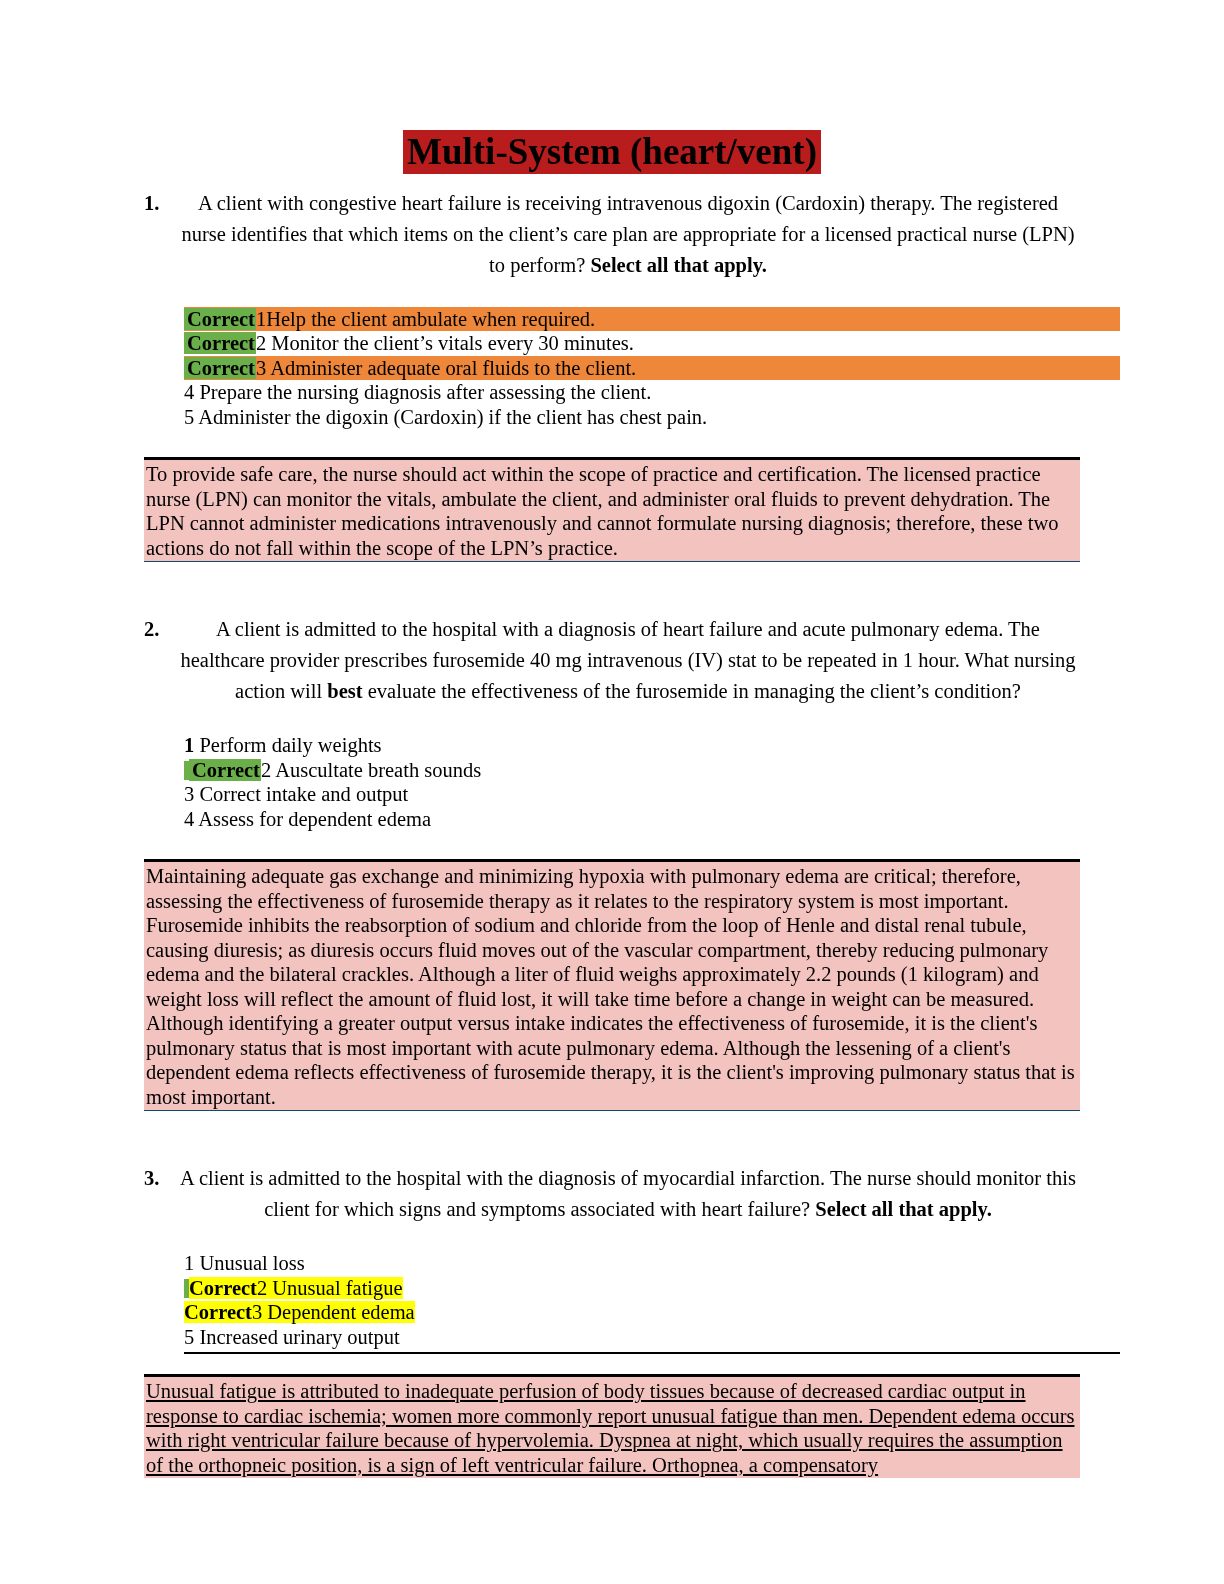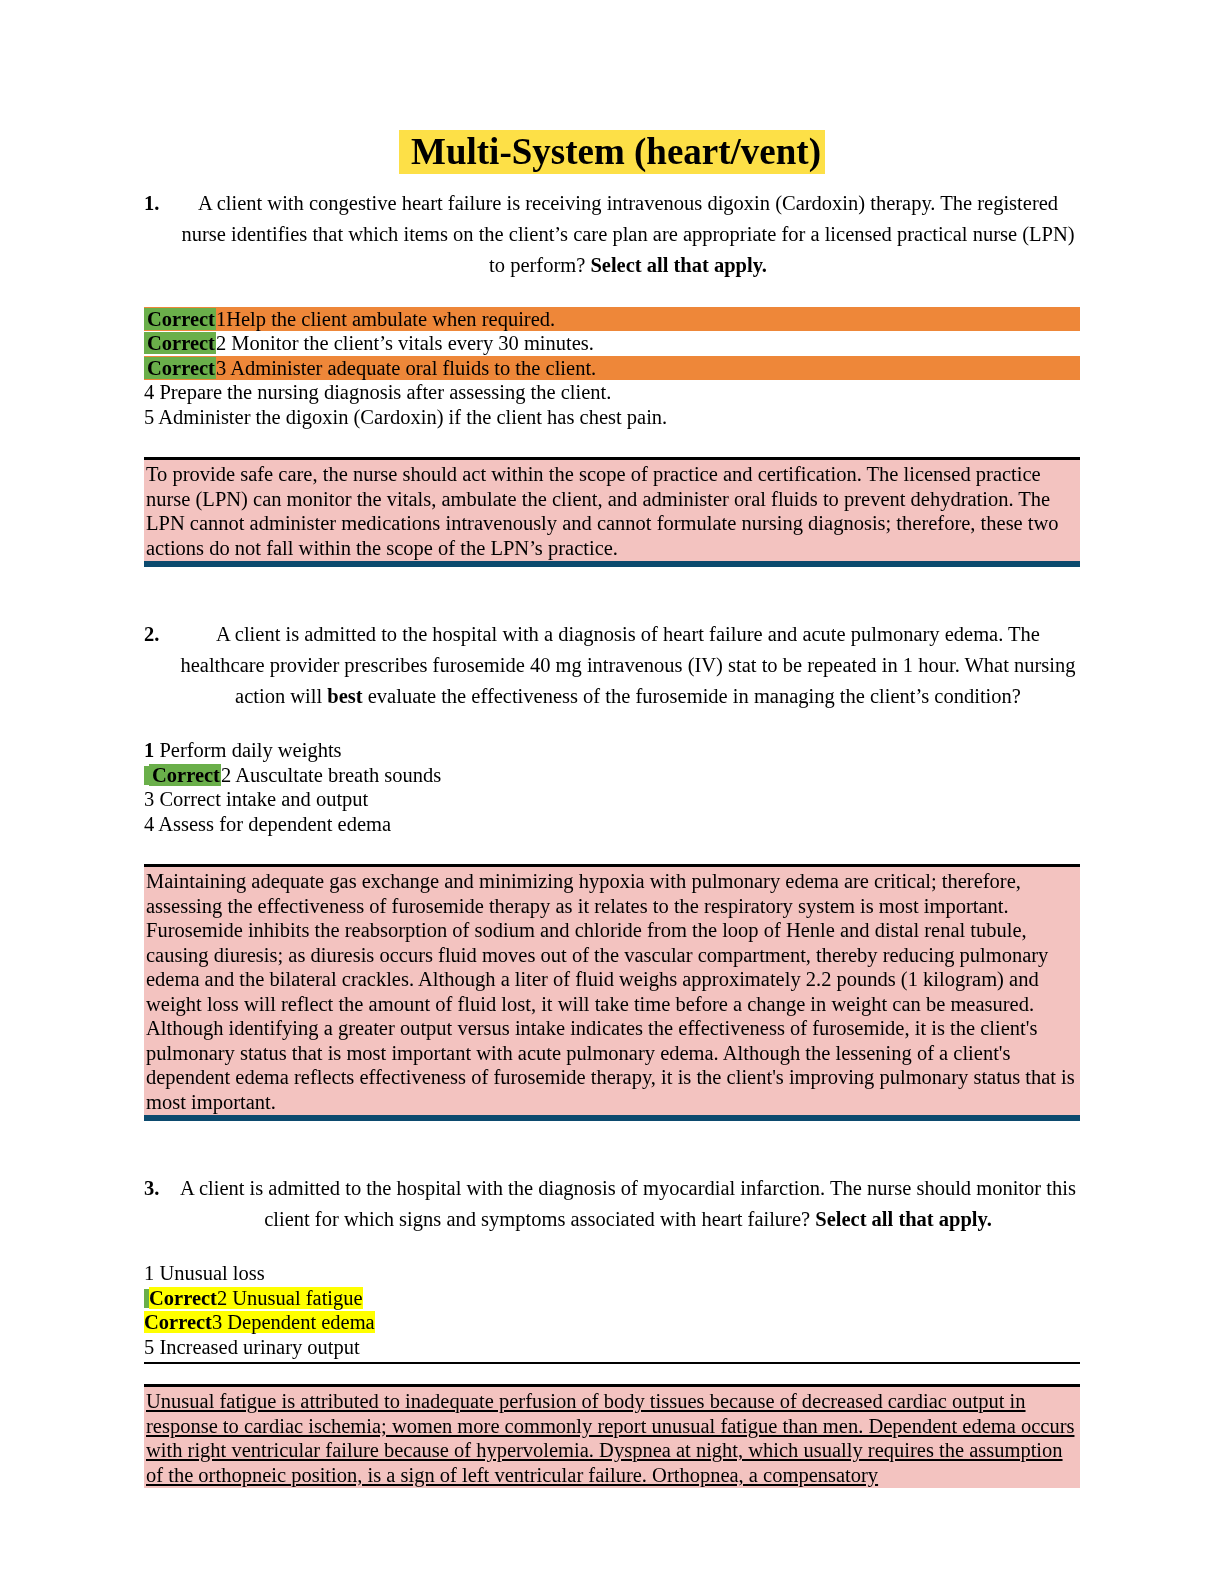--- a/index.html
+++ b/index.html
@@ -26,22 +26,22 @@
   
   .doc-title {
     text-align: center;
     font-size: 37px;
     font-weight: bold;
     line-height: 1.15;
     margin: 0;
     padding-top: 131px;
   }
   .doc-title .hl {
-    background: #fde047;
-    padding: 1px 4px 2px 12px;
+    background: #b91c1c;
+    padding: 1px 4px 2px 4px;
   }
 
   
   .question {
     display: flex;
     align-items: flex-start;
     margin-top: 14px;
   }
   .q-num {
     width: 32px;
@@ -57,20 +57,21 @@
     line-height: 31px;
     text-align: center;
   }
   .q-text b { font-weight: bold; }
 
   
   .options {
     margin-top: 26px;
     font-size: 20.5px;
     line-height: 24px;
+    margin-left: 40px;
   }
   .opt {
     white-space: nowrap;
     line-height: 24.5px;
     height: 24.5px;
   }
   .opt .label {
     font-weight: bold;
     background: #6AAF4A;
     padding: 0 1px 0 3px;
@@ -102,21 +103,21 @@
     border: 0;
     border-top: 2.2px solid #000000;
     margin: 3px 0 0 0;
     width: 936px;
   }
 
   
   .explain {
     background: #F3C3C0;
     border-top: 3px solid #000000;
-    border-bottom: 6px solid #0c4a6e;
+    border-bottom: 1px solid #0c4a6e;
     width: 936px;
     box-sizing: border-box;
     font-size: 20.5px;
     line-height: 24.5px;
     padding: 2px 0 1px 2px;
     text-align: left;
   }
   .explain.no-bottom { border-bottom: 0; text-decoration: underline; }
 
   .sp-28 { height: 28px; }

